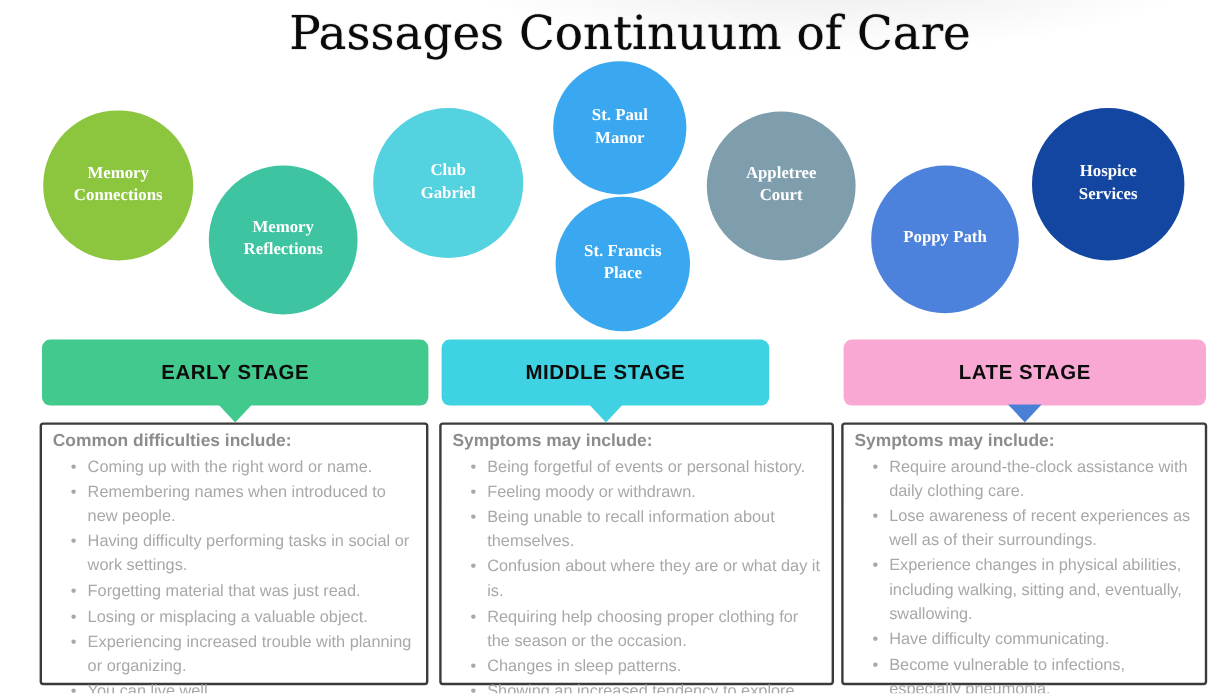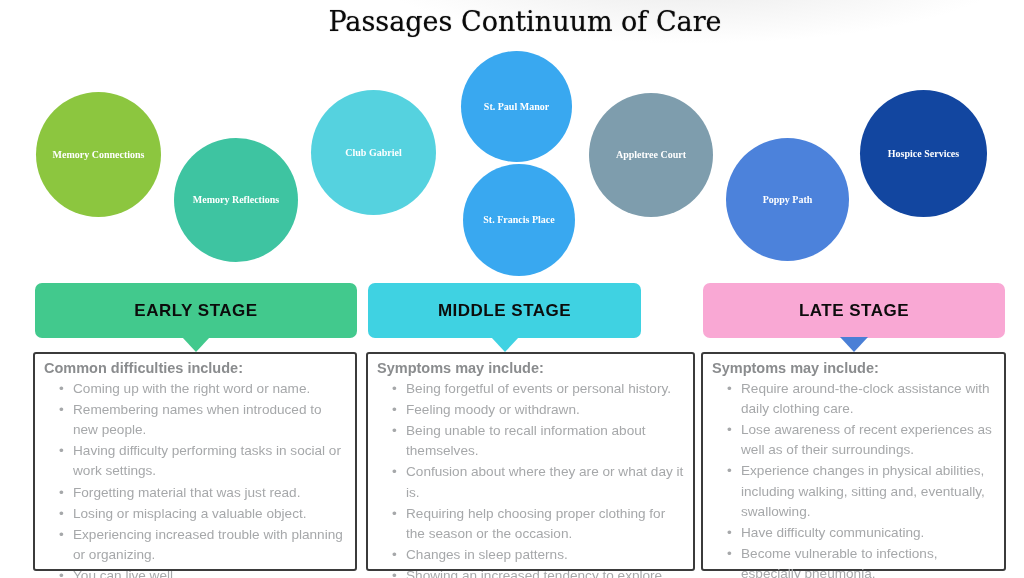--- a/index.html
+++ b/index.html
@@ -8,27 +8,27 @@
     font-family:"Liberation Sans", sans-serif;
   }
   .canvas::before{
     content:"";position:absolute;left:340px;top:-30px;width:700px;height:80px;
     background:radial-gradient(ellipse at 50% 0%, rgba(190,190,190,.35), rgba(255,255,255,0) 65%);
     pointer-events:none;
   }
   .title{
     position:absolute;left:0;top:6px;width:1024px;text-align:center;
     font-family:"DejaVu Serif","Liberation Serif",serif;
-    font-size:27px;color:#0a0a0a;letter-spacing:0px;padding-left:26px;box-sizing:border-box;
+    font-size:39px;color:#0a0a0a;letter-spacing:0px;padding-left:26px;box-sizing:border-box;
     text-shadow:0 0 1px rgba(0,0,0,.55);
   }
   .circle{
     position:absolute;border-radius:50%;display:flex;align-items:center;justify-content:center;
     text-align:center;color:#ffffff;
-    font-family:"Liberation Serif","DejaVu Serif",serif;font-weight:bold;font-size:10px;line-height:1.35;
+    font-family:"Liberation Serif","DejaVu Serif",serif;font-weight:bold;font-size:14px;line-height:1.35;
   }
   .circle .circle-label{display:block;padding:0 14px;}
   .c1{left:36px;top:92px;width:125px;height:125px;}
   .c2{left:174px;top:138px;width:124px;height:124px;}
   .c3{left:311px;top:90px;width:125px;height:125px;}
   .c3 .circle-label{padding:0 30px;}
   .c4{left:461px;top:51px;width:111px;height:111px;}
   .c5{left:463px;top:164px;width:112px;height:112px;}
   .c6{left:589px;top:93px;width:124px;height:124px;}
   .c7{left:726px;top:138px;width:123px;height:123px;}

